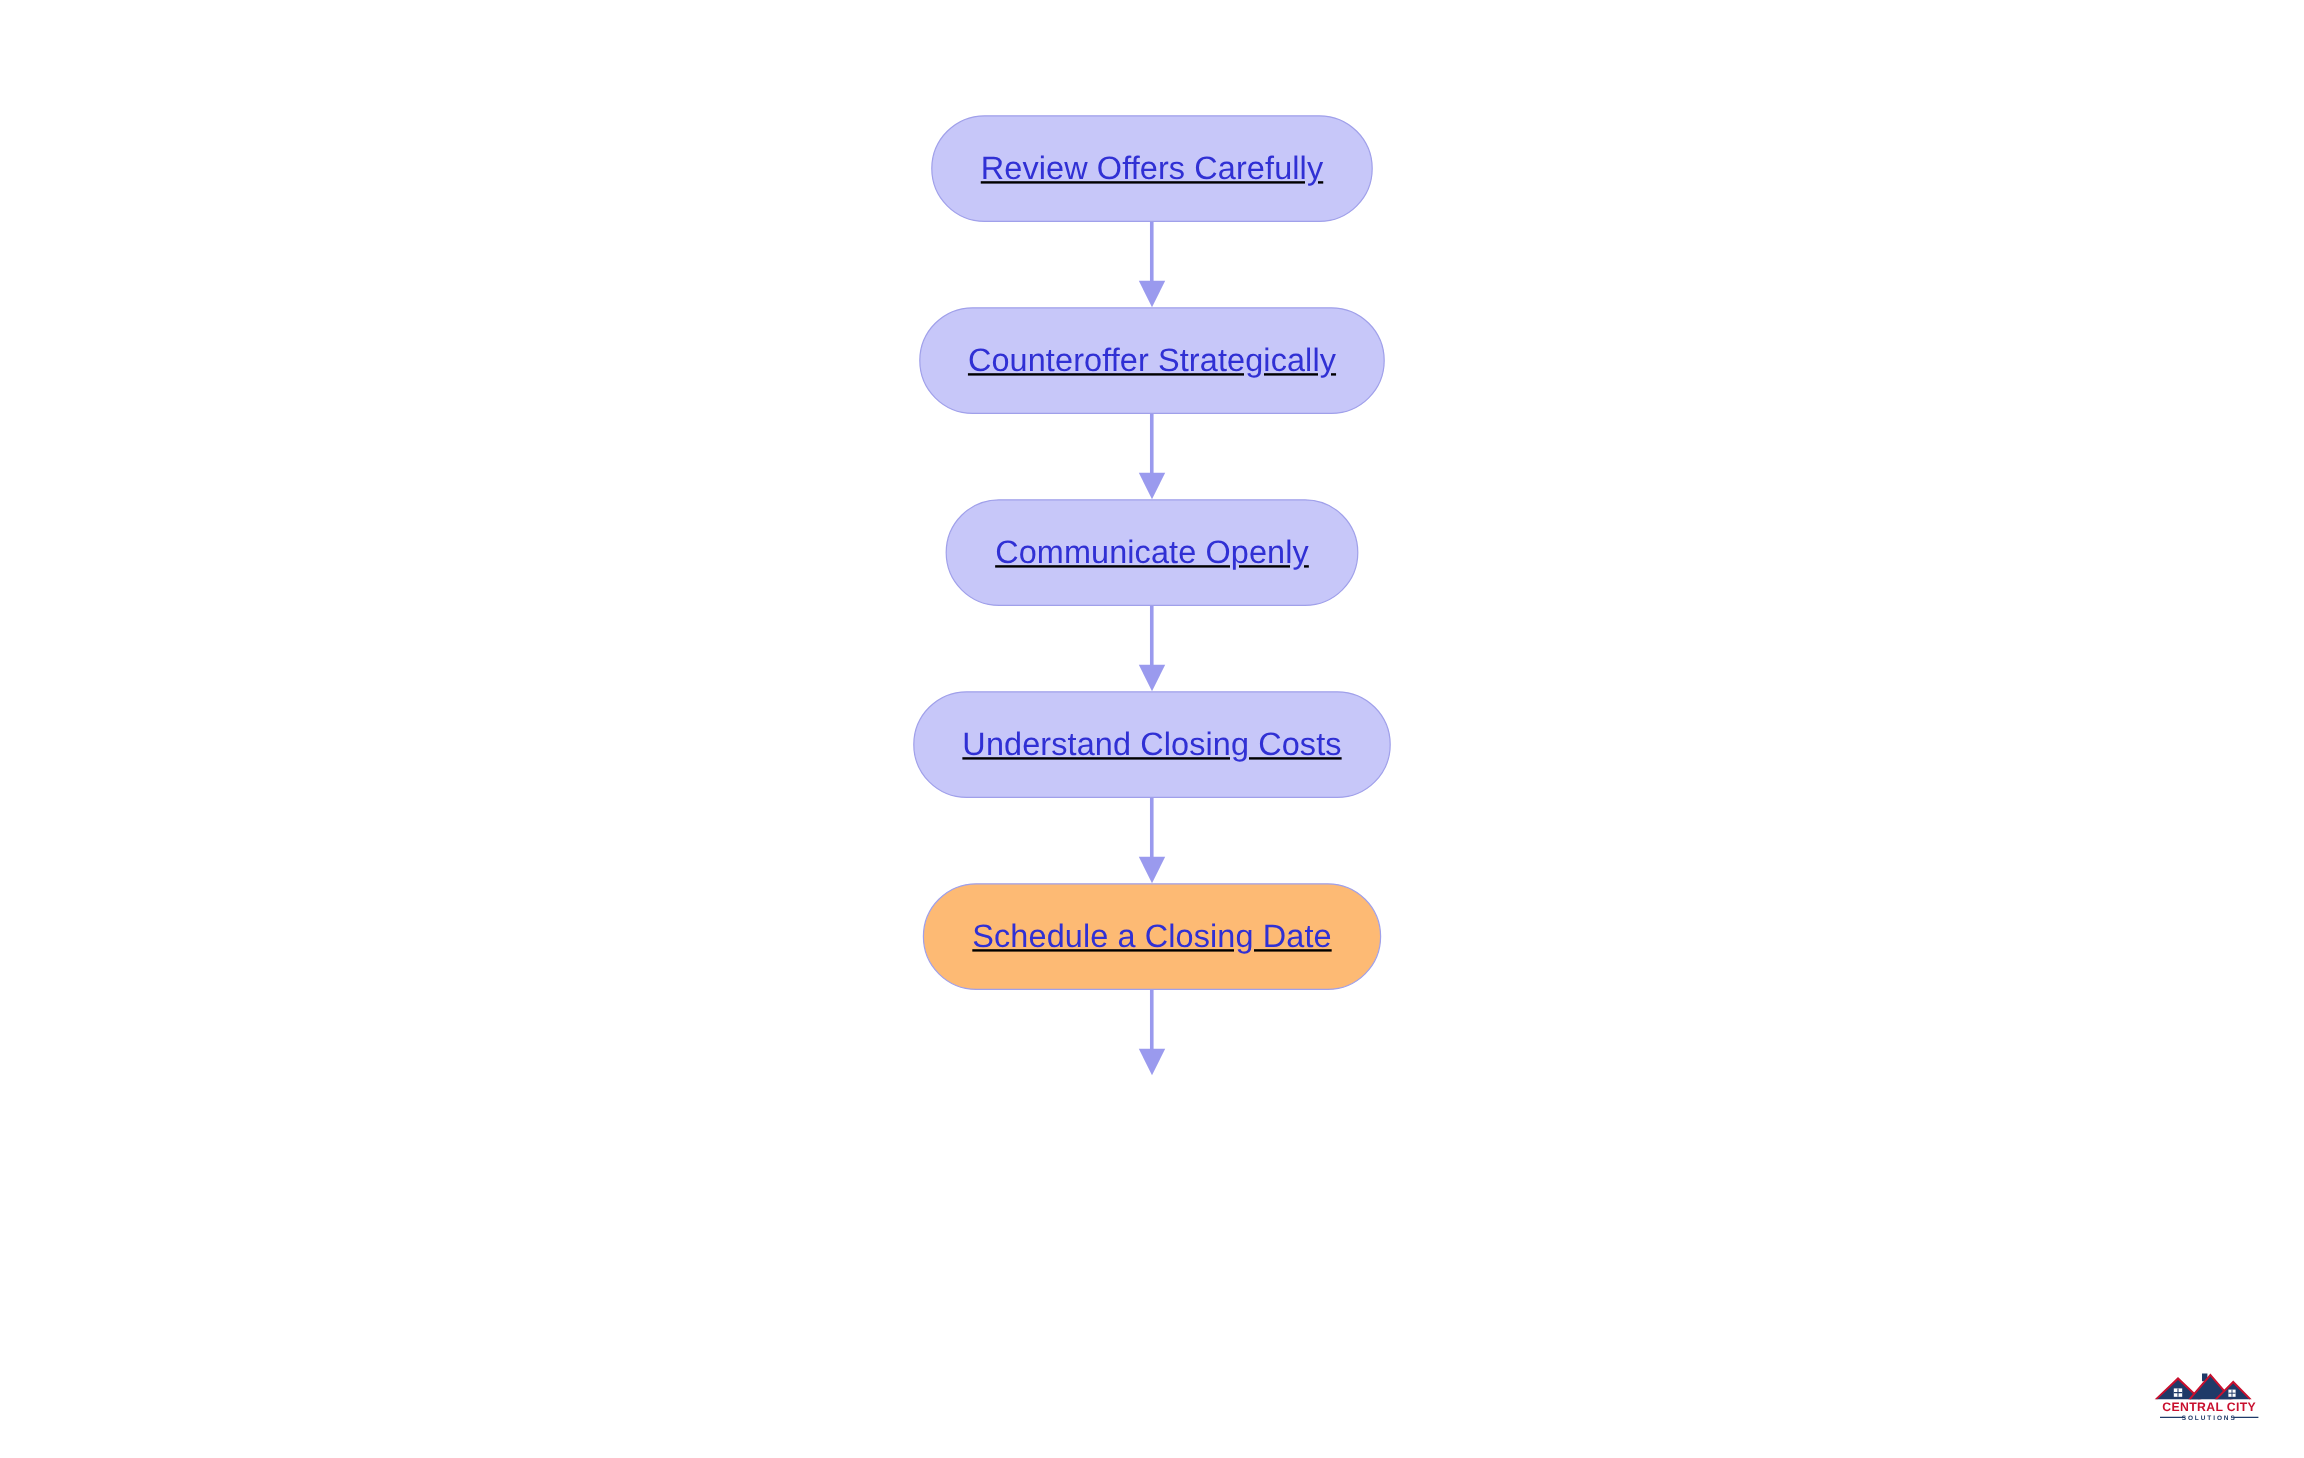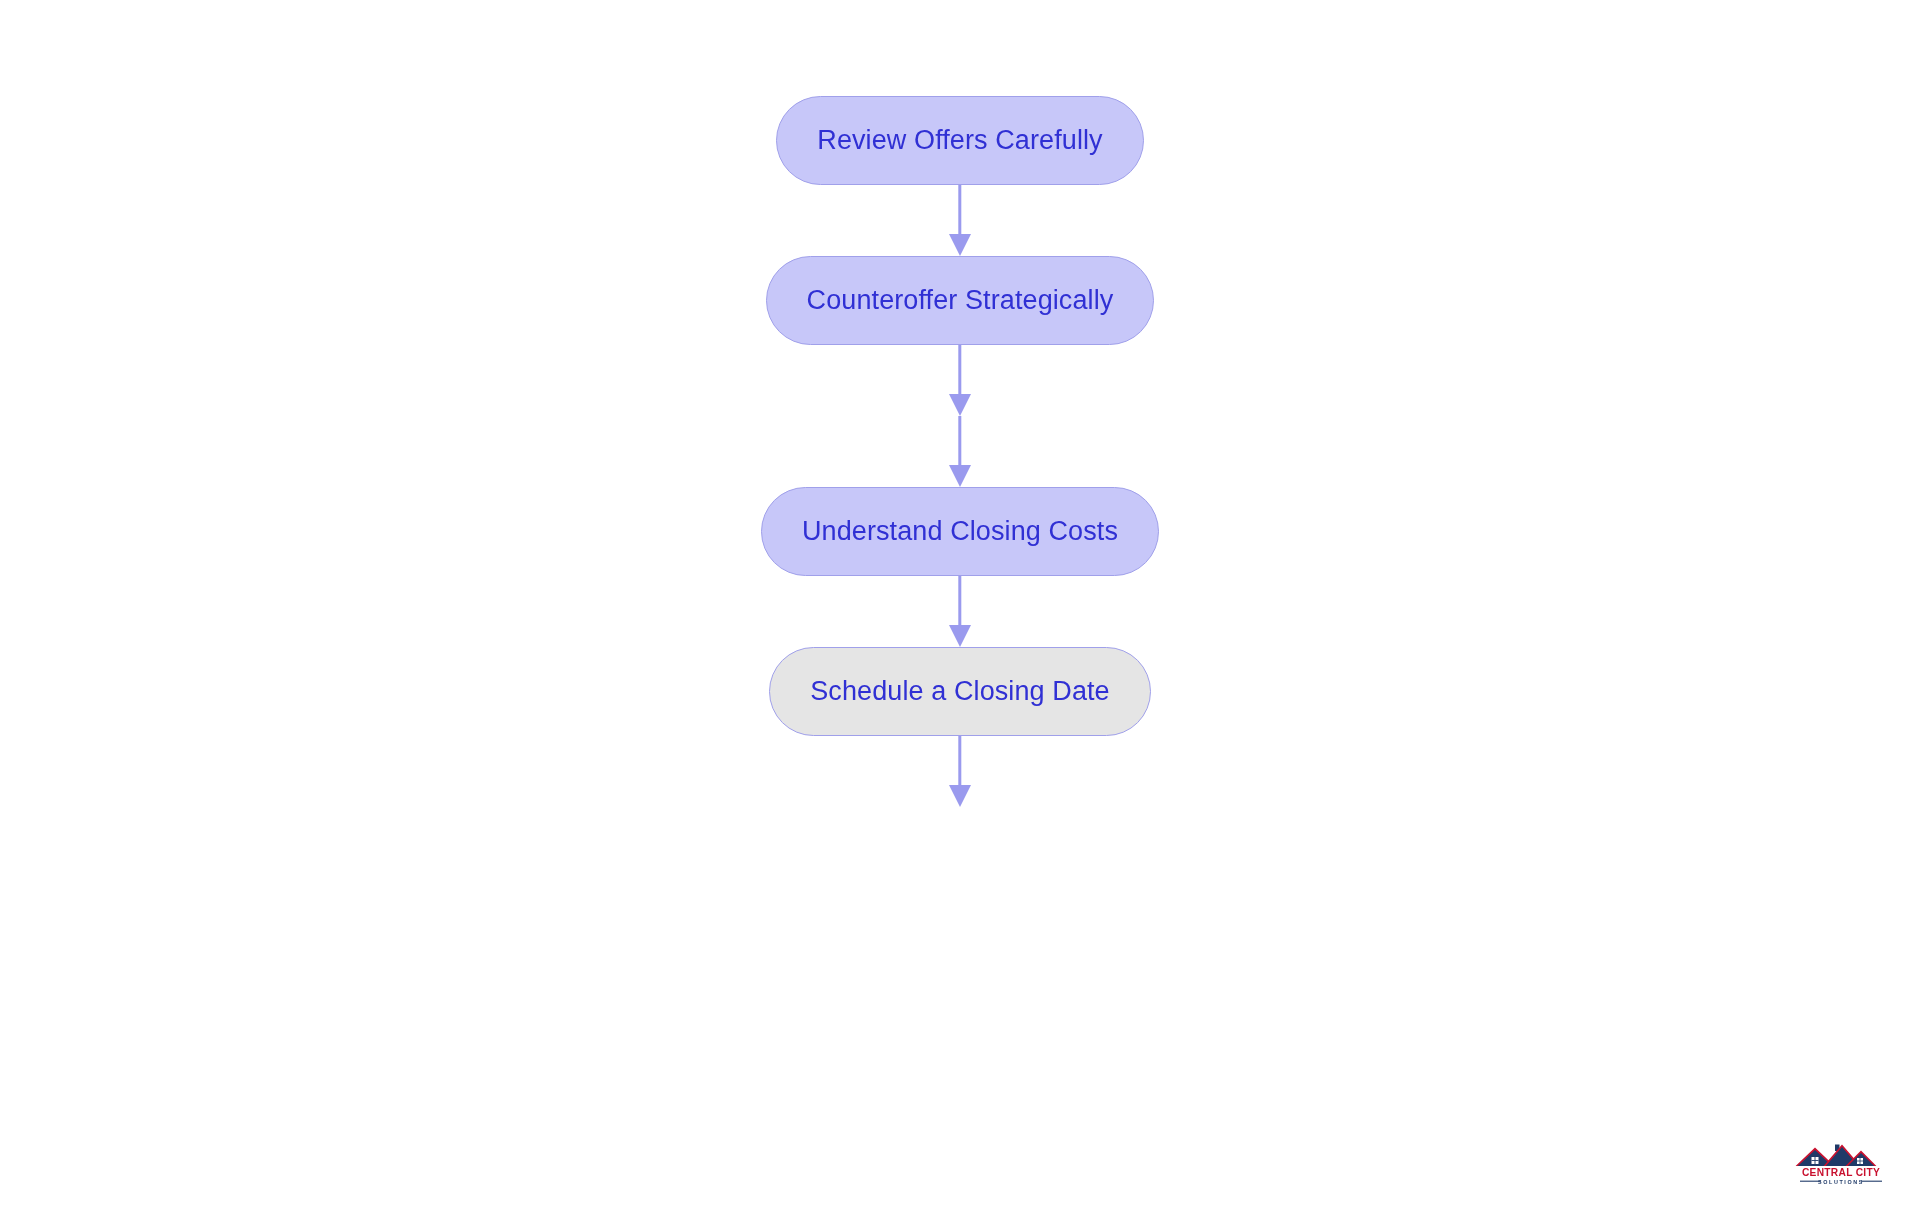--- a/index.html
+++ b/index.html
@@ -24,20 +24,21 @@
   }
 
   .chart-stack {
     position: absolute;
     left: 0;
     top: 0;
     width: 1920px;
     display: flex;
     flex-direction: column;
     align-items: center;
+    text-decoration: underline;
   }
 
   .node {
     box-sizing: border-box;
     height: 89px;
     background: #c7c7f9;
     border: 1.4px solid #a0a0ea;
     border-radius: 44.5px;
     display: flex;
     align-items: center;
@@ -112,36 +113,39 @@
 
     <div class="node" style="background: rgb(199, 199, 249); border-color: rgb(160, 160, 234); color: rgb(48, 48, 212); text-align: right;">
       <span class="node-label">Counteroffer Strategically</span>
     </div>
 
     <div class="connector">
       <span class="connector-line" style="background: rgb(154, 154, 238);"></span>
       <span class="connector-head" style="border-top-color: rgb(154, 154, 238);"></span>
     </div>
 
+    <div class="node" style="background: rgb(199, 199, 249); border-color: rgb(160, 160, 234); color: rgb(48, 48, 212);">
+      <span class="node-label">Communicate Openly</span>
+    </div>
 
     <div class="connector">
       <span class="connector-line" style="background: rgb(154, 154, 238);"></span>
       <span class="connector-head" style="border-top-color: rgb(154, 154, 238);"></span>
     </div>
 
     <div class="node" style="background: rgb(199, 199, 249); border-color: rgb(160, 160, 234); color: rgb(48, 48, 212);">
       <span class="node-label">Understand Closing Costs</span>
     </div>
 
     <div class="connector">
       <span class="connector-line" style="background: rgb(154, 154, 238);"></span>
       <span class="connector-head" style="border-top-color: rgb(154, 154, 238);"></span>
     </div>
 
-    <div class="node" style="background: #e5e5e5; border-color: rgb(160, 160, 234); color: rgb(48, 48, 212);">
+    <div class="node" style="background: #fdba74; border-color: rgb(160, 160, 234); color: rgb(48, 48, 212);">
       <span class="node-label">Schedule a Closing Date</span>
     </div>
 
     <div class="connector">
       <span class="connector-line" style="background: rgb(154, 154, 238);"></span>
       <span class="connector-head" style="border-top-color: rgb(154, 154, 238);"></span>
     </div>
 
 
   </div>

